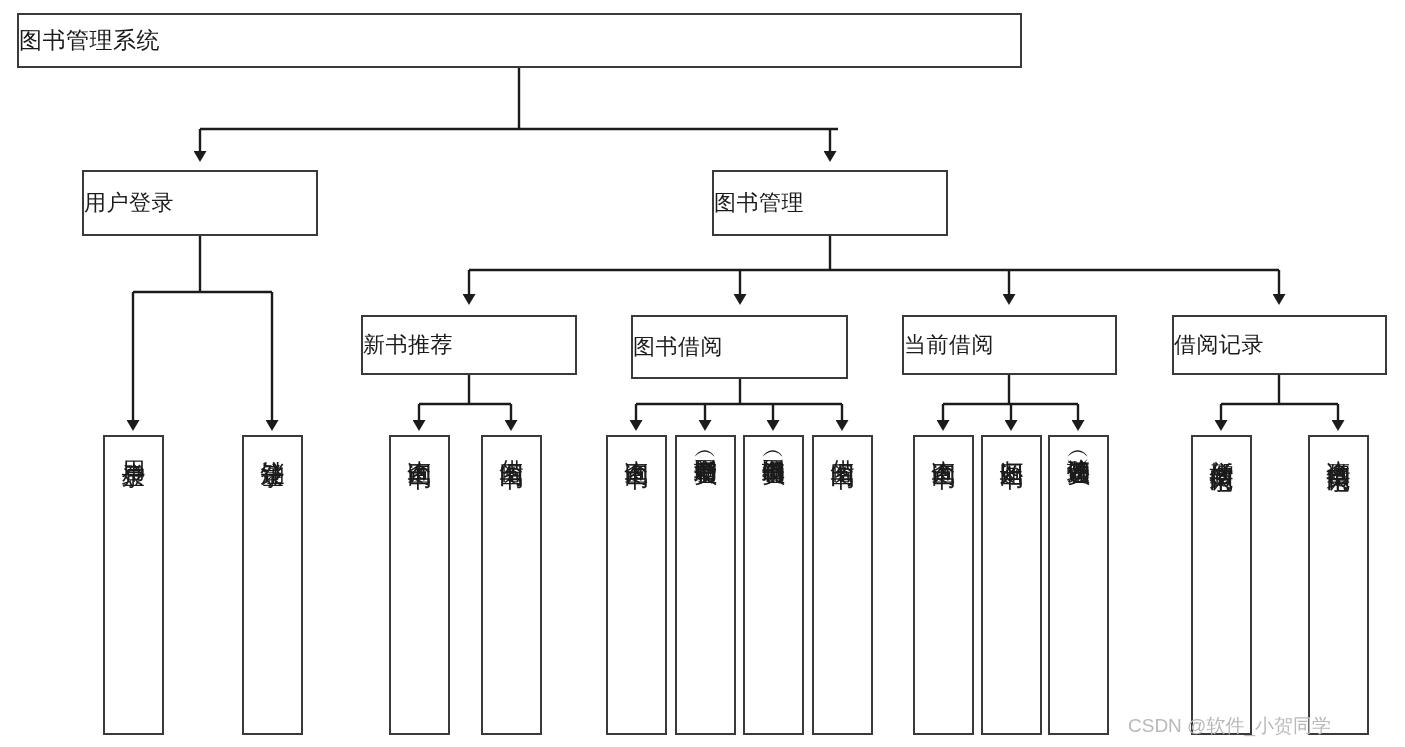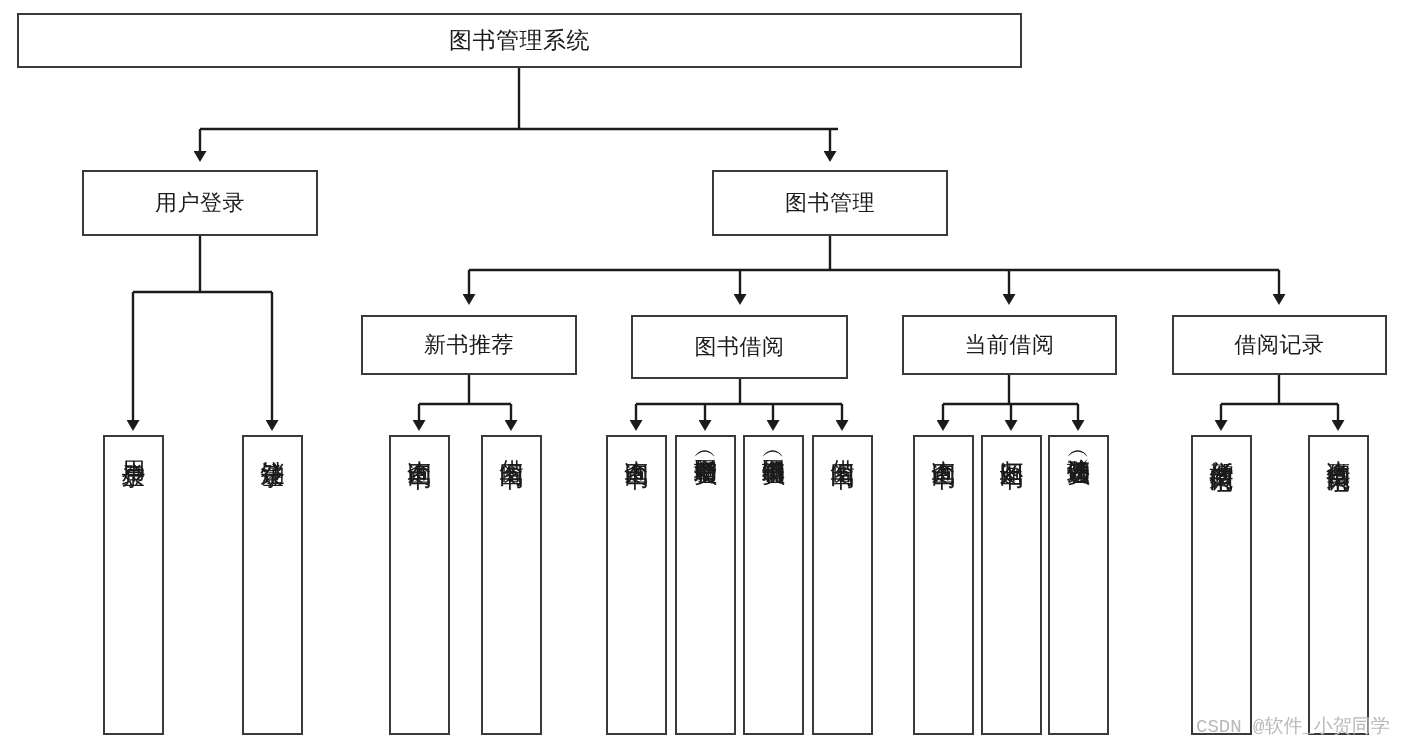--- a/index.html
+++ b/index.html
@@ -26,21 +26,20 @@
     height: 747px;
     pointer-events: none;
   }
   .node {
     position: absolute;
     box-sizing: border-box;
     background: #ffffff;
     border: 2px solid #3a3a3a;
     display: flex;
     align-items: center;
-    justify-content: center;
     color: #1b1b1b;
     z-index: 2;
   }
   .node-label {
     display: block;
     text-align: center;
     line-height: 1.12;
     white-space: nowrap;
     letter-spacing: 0.5px;
   }
@@ -65,27 +64,27 @@
     letter-spacing: 2px;
     white-space: nowrap;
     margin: 0 auto;
   }
   .v-node.tall .node-label {
     font-size: 23px;
     letter-spacing: 0.5px;
   }
   .watermark {
     position: absolute;
-    left: 1196px;
+    left: 1128px;
     top: 713px;
     font-size: 19px;
     color: #b9b9b9;
     white-space: nowrap;
     z-index: 3;
-    font-family: Liberation Mono, monospace;
+    font-family: Liberation Sans, sans-serif;
   }
 </style>
 </head>
 <body>
 
 <div id="diagram">
 
   <svg id="edges" viewBox="0 0 1405 747">
     <defs>
       <marker id="arrow" markerWidth="11" markerHeight="13" refX="1" refY="6.5" orient="auto" markerUnits="userSpaceOnUse">

